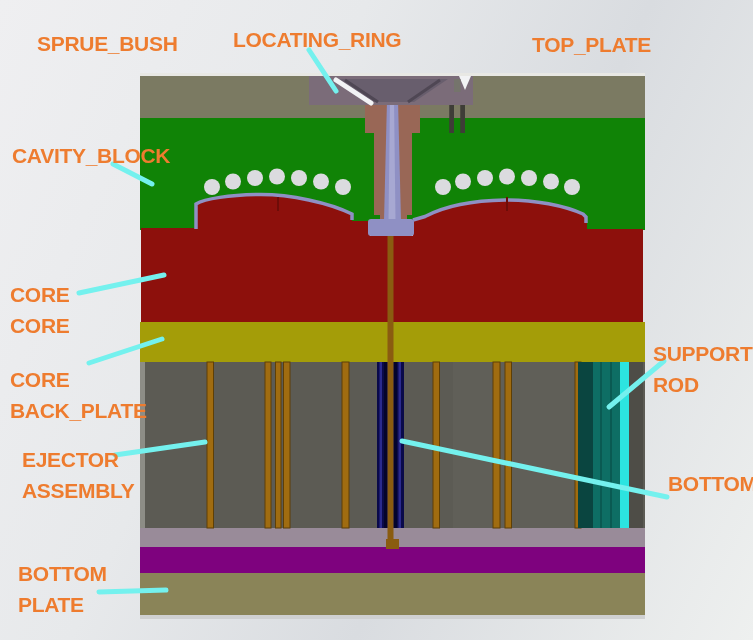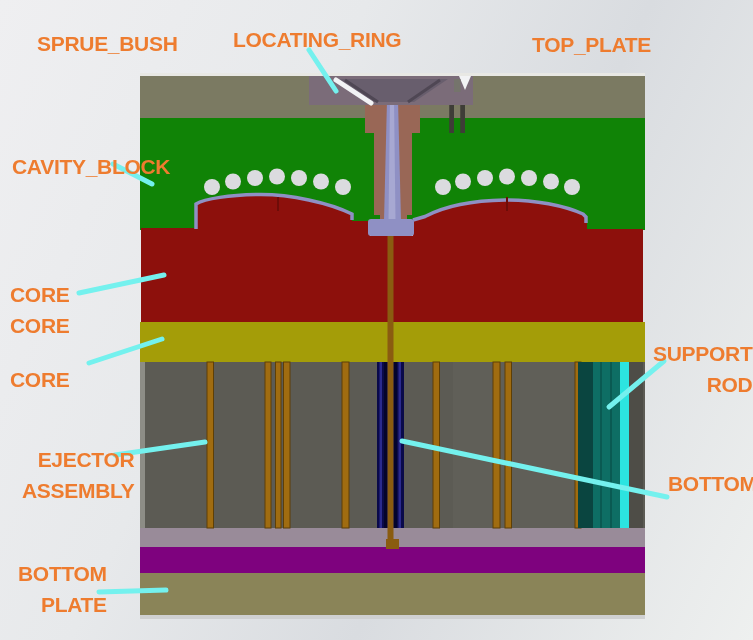--- a/index.html
+++ b/index.html
@@ -1,21 +1,21 @@
 <!DOCTYPE html>
 <html style="--label-orange: #ee7c2f; --leader-cyan: #74f1ee; --top-edge-highlight: #e8e8e4; --top-plate: #7b7a62; --cavity-green: #108306; --core-red: #8d100c; --gate-dark-red: #6e0c08; --parting-lavender: #8f90c4; --sprue-channel-light: #a7a8d2; --cooling-dot: #dbdbdf; --back-plate-yellow: #a49d08; --housing-gray: #5c5b54; --housing-gray-light: #64635b; --housing-edge-light: #8d8d86; --pin-gold: #a06c10; --pin-edge: #5e3f06; --pillar-navy: #0a0a4a; --pillar-blue: #2a2a8e; --pillar-dark: #04042c; --rod-brown: #8a5c10; --support-teal-dark: #0a4540; --support-teal: #0e6e64; --support-teal-streak: #0a5a52; --support-cyan: #2ce4e0; --support-edge-gray: #4e4d47; --retainer-mauve: #998b99; --ejector-plate-magenta: #7e027e; --bottom-plate-olive: #8a8458; --ring-purple: #7b6c79; --funnel-dark: #685e6d; --funnel-line: #4f4754; --highlight-white: #f2f3f5; --bush-brown: #996756; --screw-dark: #3e3d37; --screw-gap-gray: #75746c; --mold-shadow: #cfd0d1;"><head>
 <meta charset="utf-8">
 <style>
   html,body{margin:0;padding:0;}
   body{
     width:753px;height:640px;position:relative;overflow:hidden;
     background:linear-gradient(115deg,#efeff1 0%,#e7e9eb 35%,#d9dce0 62%,#eef0ef 100%);
     font-family:"Liberation Sans",sans-serif;
   }
-  #stage{position:absolute;left:0;top:0;width:649px;height:640px;text-align:right;}
+  #stage{position:absolute;left:0;top:0;width:649px;height:640px;}
   svg{position:absolute;left:0;top:0;}
   .lbl{
     position:absolute;
     color:var(--label-orange);
     font-weight:bold;font-size:21px;line-height:31px;
     letter-spacing:-0.3px;white-space:nowrap;
   }
   
   .f-tophl{fill:var(--top-edge-highlight)}
   .f-top{fill:var(--top-plate)}
@@ -163,29 +163,30 @@
       <line x1="115" y1="455" x2="205" y2="442" class="leader"></line>
       <line x1="99" y1="592" x2="166" y2="590" class="leader"></line>
       <line x1="664" y1="361" x2="609" y2="407" class="leader"></line>
       <line x1="402" y1="441" x2="667" y2="497" class="leader"></line>
     </g>
   </svg>
 
   <div class="lbl" style="left:37px;top:28px;">SPRUE_BUSH</div>
   <div class="lbl" style="left:233px;top:24px;">LOCATING_RING</div>
   <div class="lbl" style="left:532px;top:29px;">TOP_PLATE</div>
-  <div class="lbl" style="left:12px;top:140px;margin-top:11px;">CAVITY_BLOCK</div>
+  <div class="lbl" style="left:12px;top:140px;">CAVITY_BLOCK</div>
 
   <div class="lbl" style="left:10px;top:279px;">
     <div>CORE</div>
     <div>CORE</div>
   </div>
 
   <div class="lbl" style="left:10px;top:364px;">
     <div>CORE</div>
+    <div>BACK_PLATE</div>
   </div>
 
   <div class="lbl" style="left:22px;top:444px;">
     <div>EJECTOR</div>
     <div>ASSEMBLY</div>
   </div>
 
   <div class="lbl" style="left:18px;top:558px;">
     <div>BOTTOM</div>
     <div>PLATE</div>

